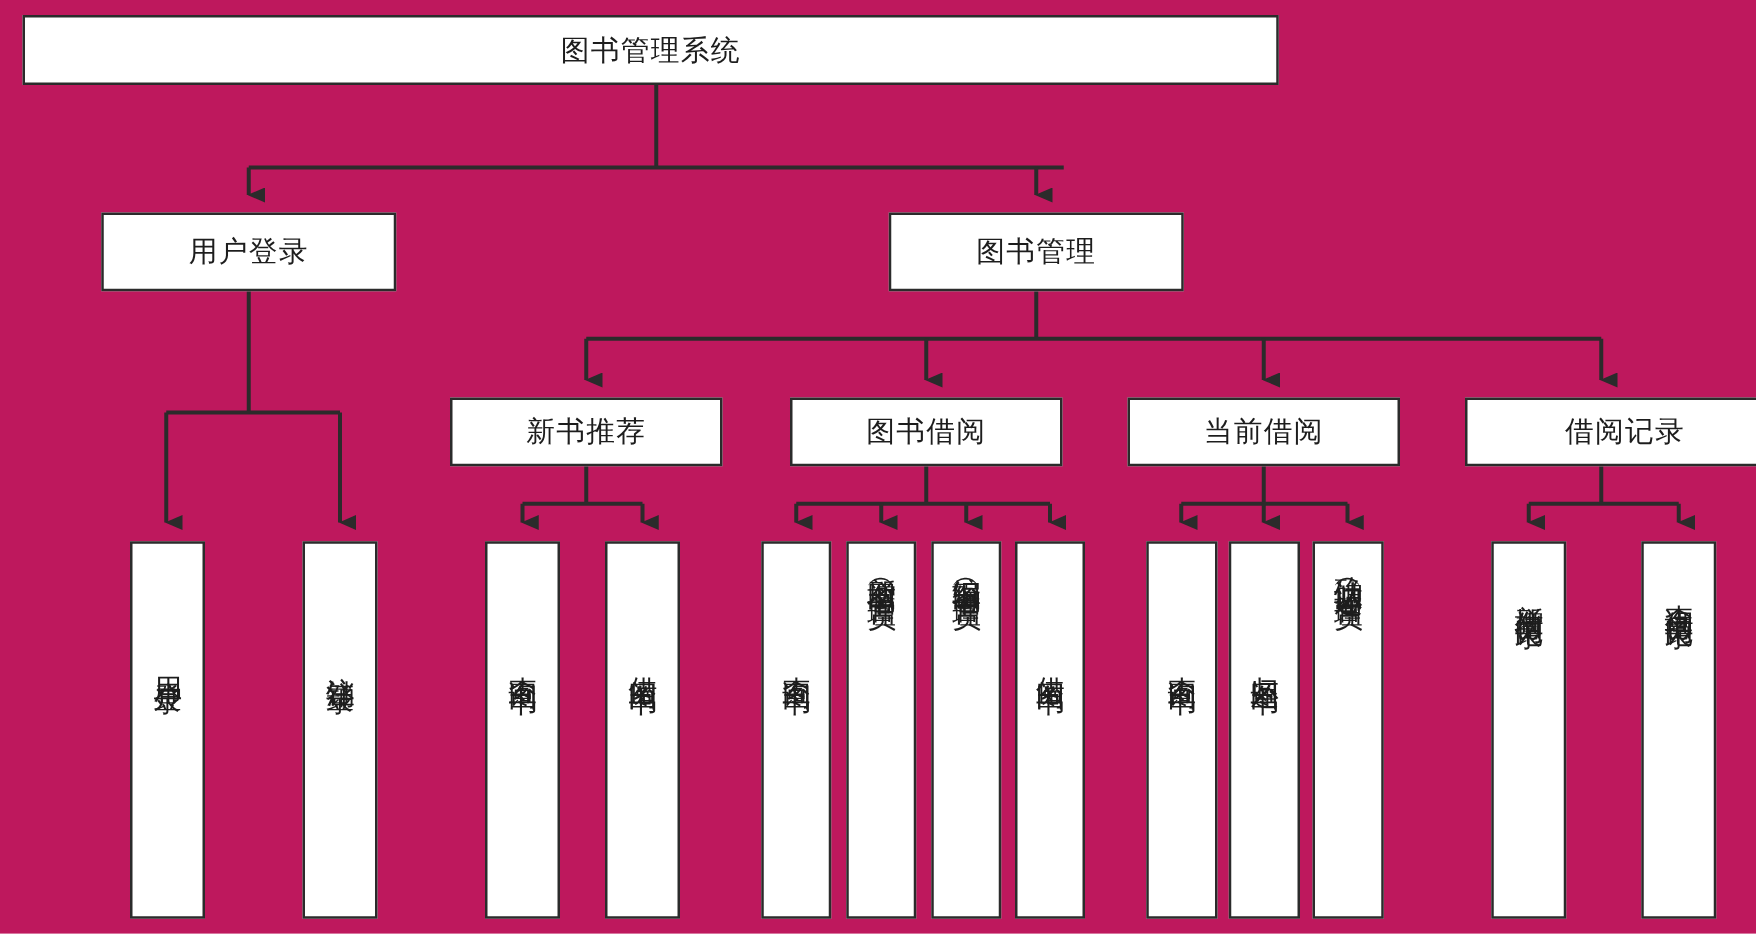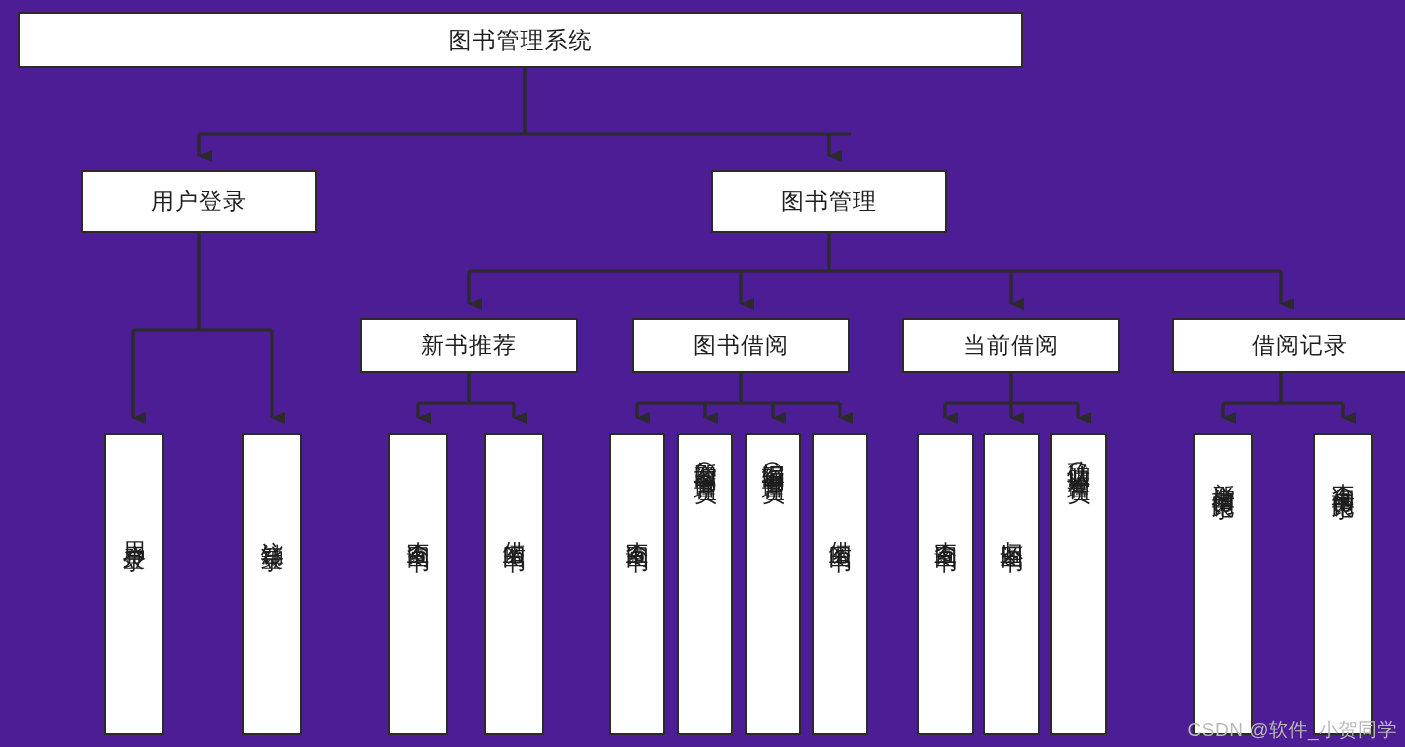--- a/index.html
+++ b/index.html
@@ -7,21 +7,21 @@
     padding: 0;
     background: #ffffff;
   }
   body {
     font-family: "Liberation Sans", "DejaVu Sans", sans-serif;
   }
   #canvas {
     position: relative;
     width: 1405px;
     height: 747px;
-    background: #4c1d95;
+    background: #be185d;
     overflow: hidden;
   }
   svg#wires {
     position: absolute;
     left: 0;
     top: 0;
     width: 1405px;
     height: 747px;
     pointer-events: none;
   }
@@ -192,15 +192,14 @@
     <span class="vlabel">确认归还（管理员）</span>
   </div>
 
   <div class="node vert lead" style="left:1193px; top:433px; width:60px; height:302px;">
     <span class="vlabel">新增借阅记录</span>
   </div>
   <div class="node vert lead" style="left:1313px; top:433px; width:60px; height:302px;">
     <span class="vlabel">查询借阅记录</span>
   </div>
 
-  <div id="watermark">CSDN @软件_小贺同学</div>
 
 </div>
 
 </body></html>

